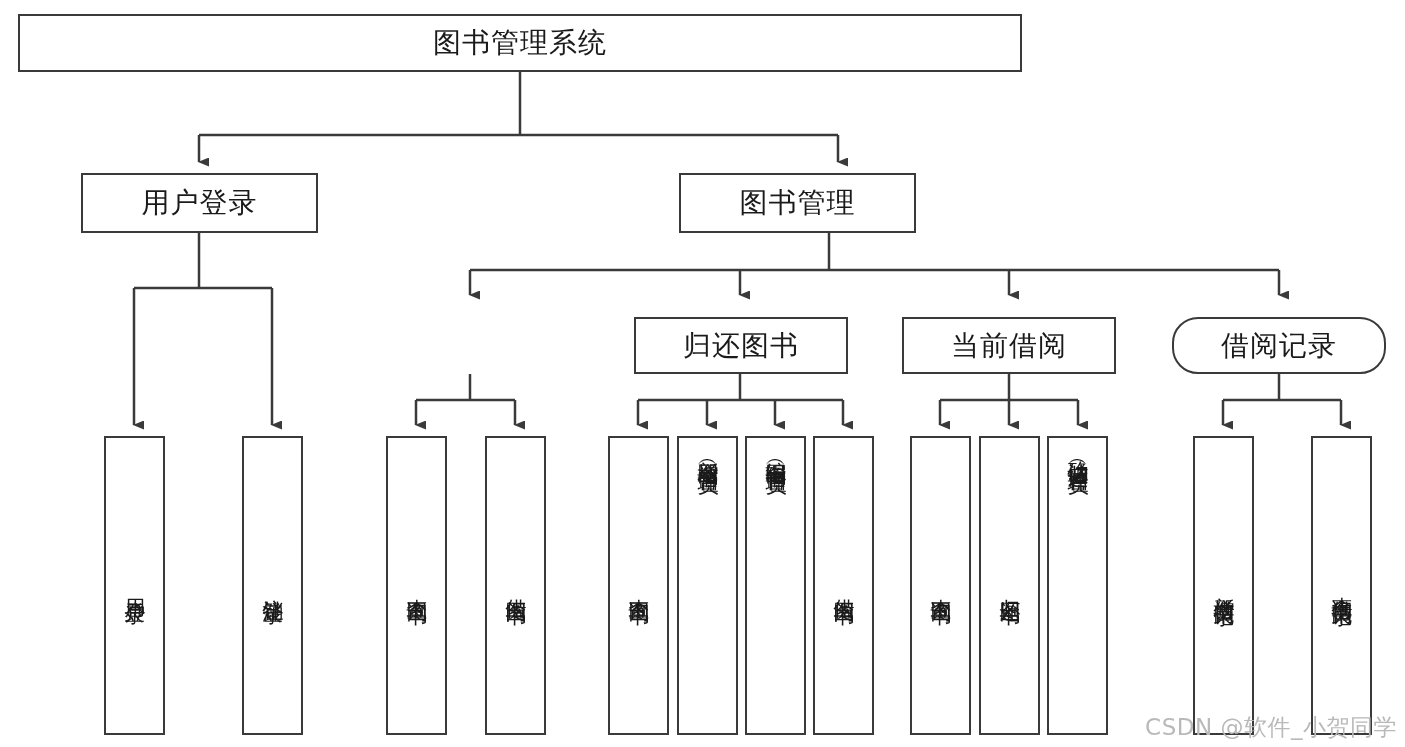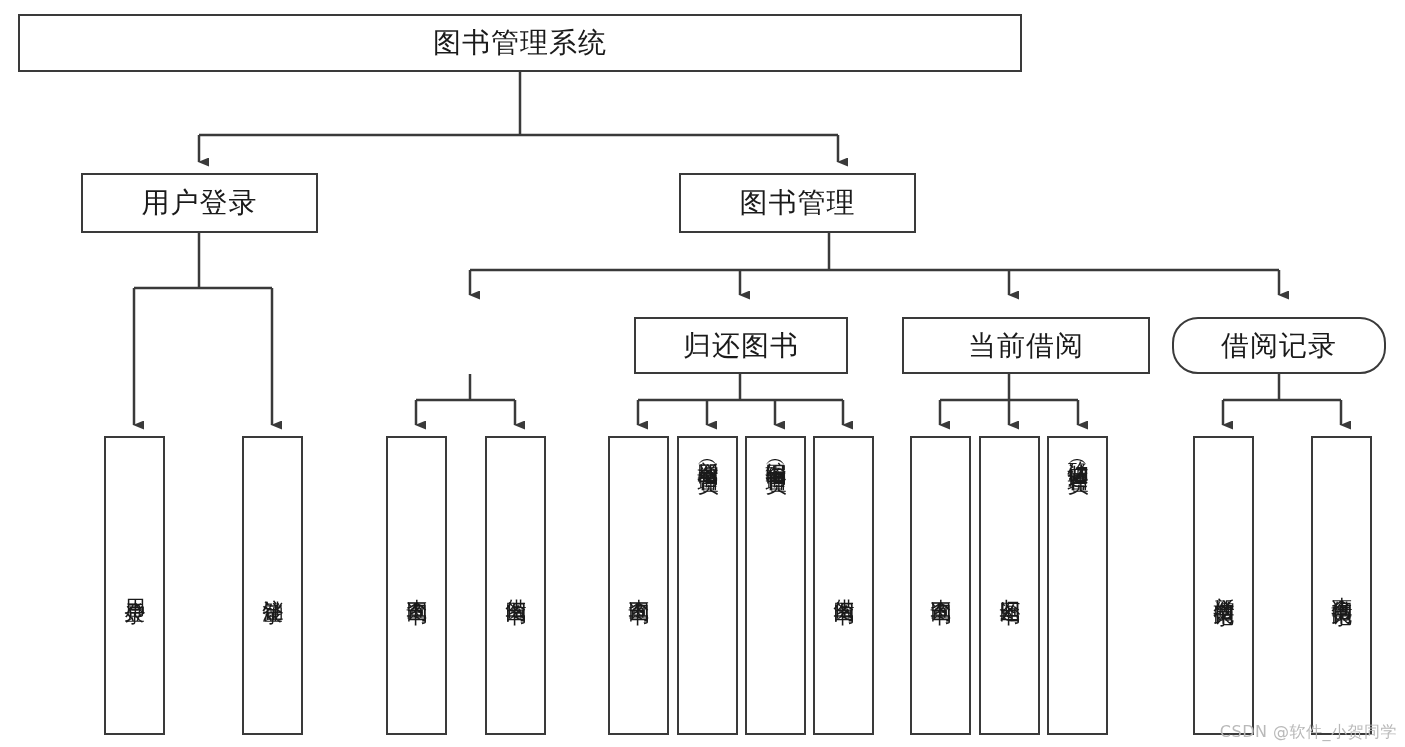--- a/index.html
+++ b/index.html
@@ -53,21 +53,21 @@
     padding-top: 6px;
   }
   .node-label {
     display: block;
     white-space: nowrap;
   }
   #watermark {
     position: absolute;
     right: 8px;
     bottom: 4px;
-    font-size: 16px;
+    font-size: 23px;
     color: #b9b9b9;
     letter-spacing: 0.5px;
     white-space: nowrap;
     pointer-events: none;
   }
 </style>
 </head>
 <body>
 
 <div id="canvas">
@@ -129,21 +129,21 @@
   <div class="node horiz" style="left:81px; top:173px; width:237px; height:60px;">
     <span class="node-label">用户登录</span>
   </div>
   <div class="node horiz" style="left:679px; top:173px; width:237px; height:60px;">
     <span class="node-label">图书管理</span>
   </div>
 
   <div class="node horiz" style="left:634px; top:317px; width:214px; height:57px;">
     <span class="node-label">归还图书</span>
   </div>
-  <div class="node horiz" style="left:902px; top:317px; width:248px; height:57px;">
+  <div class="node horiz" style="left:902px; top:317px; width:214px; height:57px;">
     <span class="node-label">当前借阅</span>
   </div>
   <div class="node horiz" style="left:1172px; top:317px; width:214px; height:57px;border-radius:26px;">
     <span class="node-label">借阅记录</span>
   </div>
 
   <div class="node vert" style="left:104px; top:436px; width:61px; height:299px;">
     <span class="node-label">用户登录</span>
   </div>
   <div class="node vert" style="left:242px; top:436px; width:61px; height:299px;">

